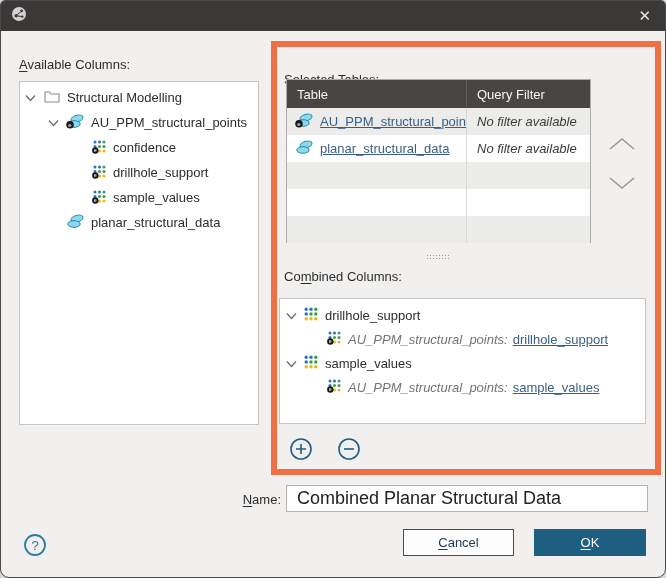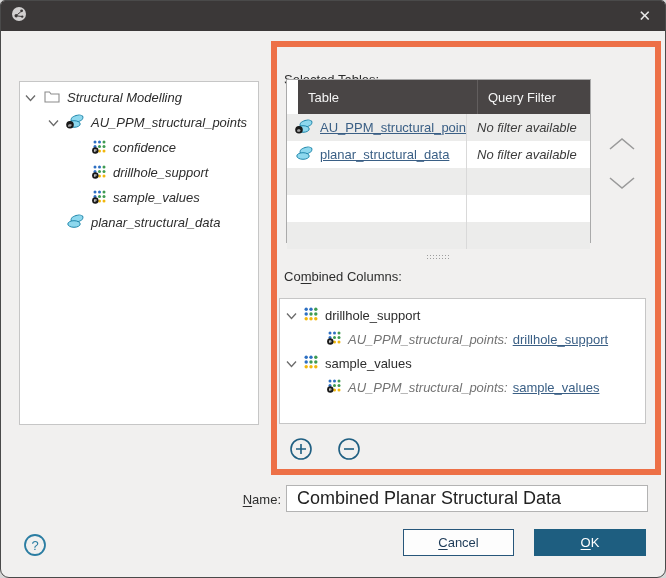--- a/index.html
+++ b/index.html
@@ -18,42 +18,42 @@
   .panel-box{position:absolute;background:#fff;border:1px solid #c6c6c6;box-sizing:border-box;}
   .tree-row{display:flex;align-items:center;height:25px;font-size:13px;color:#2d2d2d;}
   .icon{flex:0 0 auto;display:inline-block;}
   .spacer{display:inline-block;flex:0 0 auto;}
   
   .highlight{position:absolute;left:270px;top:40px;width:390px;height:434px;
              border:6px solid #ed7047;box-sizing:border-box;pointer-events:none;z-index:5;}
   
   .sel-table{position:absolute;left:285px;top:78px;width:305px;height:164px;
              border:1px solid #aaa;box-sizing:border-box;background:#fff;font-size:13px;}
-  .sel-header{display:flex;height:34px;background:#494545;color:#f5f5f5;margin-left:11px;}
+  .sel-header{display:flex;height:28px;background:#494545;color:#f5f5f5;}
   .sel-header .cell1{width:180px;display:flex;align-items:center;padding-left:10px;box-sizing:border-box;border-right:1px solid #625e5e;}
   .sel-header .cell2{flex:1;display:flex;align-items:center;padding-left:10px;box-sizing:border-box;}
   .sel-row{display:flex;height:27px;}
   .sel-row .cell1{width:180px;display:flex;align-items:center;padding-left:8px;box-sizing:border-box;border-right:1px solid #d9d9d9;overflow:hidden;white-space:nowrap;}
   .sel-row .cell2{flex:1;display:flex;align-items:center;padding-left:10px;box-sizing:border-box;font-style:italic;color:#3c3c3c;}
   .row-odd{background:#ececeb;}
   .row-even{background:#ffffff;}
   a.tbl-link{color:#3a5f85;text-decoration:underline;white-space:nowrap;cursor:pointer;}
   
   .arrow-btn{position:absolute;left:606px;width:30px;height:20px;display:flex;align-items:center;justify-content:center;}
   .splitter{position:absolute;left:425px;top:253px;width:24px;height:6px;
             background-image:radial-gradient(#9d9d9d 0.9px,transparent 1px);background-size:3px 3px;}
   
   .comb-box{left:278px;top:297px;width:367px;height:126px;padding-top:4px;}
   .comb-parent{padding-left:6px;height:24px;}
   .comb-child{padding-left:47px;height:24px;}
   .comb-src{font-style:italic;color:#737373;margin-right:5px;white-space:nowrap;}
   a.col-link{color:#3a5f85;text-decoration:underline;cursor:pointer;white-space:nowrap;}
   .round-btn{position:absolute;width:24px;height:24px;}
   
-  .left-box{left:18px;top:80px;width:240px;height:344px;padding-top:3px;font-style:italic;}
+  .left-box{left:18px;top:80px;width:240px;height:344px;padding-top:3px;}
   .lvl0{padding-left:5px;}
   .lvl1{padding-left:28px;}
   .lvl2{padding-left:72px;}
   .btn{position:absolute;display:flex;align-items:center;justify-content:center;
        font-size:13px;box-sizing:border-box;cursor:default;}
   .btn-plain{background:#f6f6f6;border:1px solid #a5a5a5;color:#333;}
   .btn-outline{background:#fdfdfd;border:1px solid #27567a;color:#1d3a57;}
   .btn-primary{background:#1e5e80;border:1px solid #1e5e80;color:#fff;}
   
   .name-input{position:absolute;left:285px;top:484px;width:362px;height:27px;box-sizing:border-box;
@@ -74,20 +74,23 @@
         <circle cx="10.6" cy="4.8" r="1.4" fill="#3b3838"></circle>
         <circle cx="11.2" cy="10.6" r="1.2" fill="#3b3838"></circle>
         <path d="M6.3,8.6 L9.8,5.8 M6.8,10 L10.2,10.4" stroke="#3b3838" stroke-width="1" fill="none"></path>
       </svg>
     </span>
     <span class="close-btn">
       <span>✕</span>
     </span>
   </div>
 
+  <div class="label" style="left:18px;top:56px;">
+    <span></span><span class="u">A</span><span>vailable Columns:</span>
+  </div>
 
   <div class="panel-box left-box">
 
     <div class="tree-row lvl0">
       <span class="icon">
         <svg width="11" height="8" viewBox="0 0 11 8">
               <polyline points="1,1.5 5.5,6.5 10,1.5" fill="none" stroke="#6b6b6b" stroke-width="1.3"></polyline>
             </svg>
       </span>
       <span class="spacer" style="width:8px;"></span>

